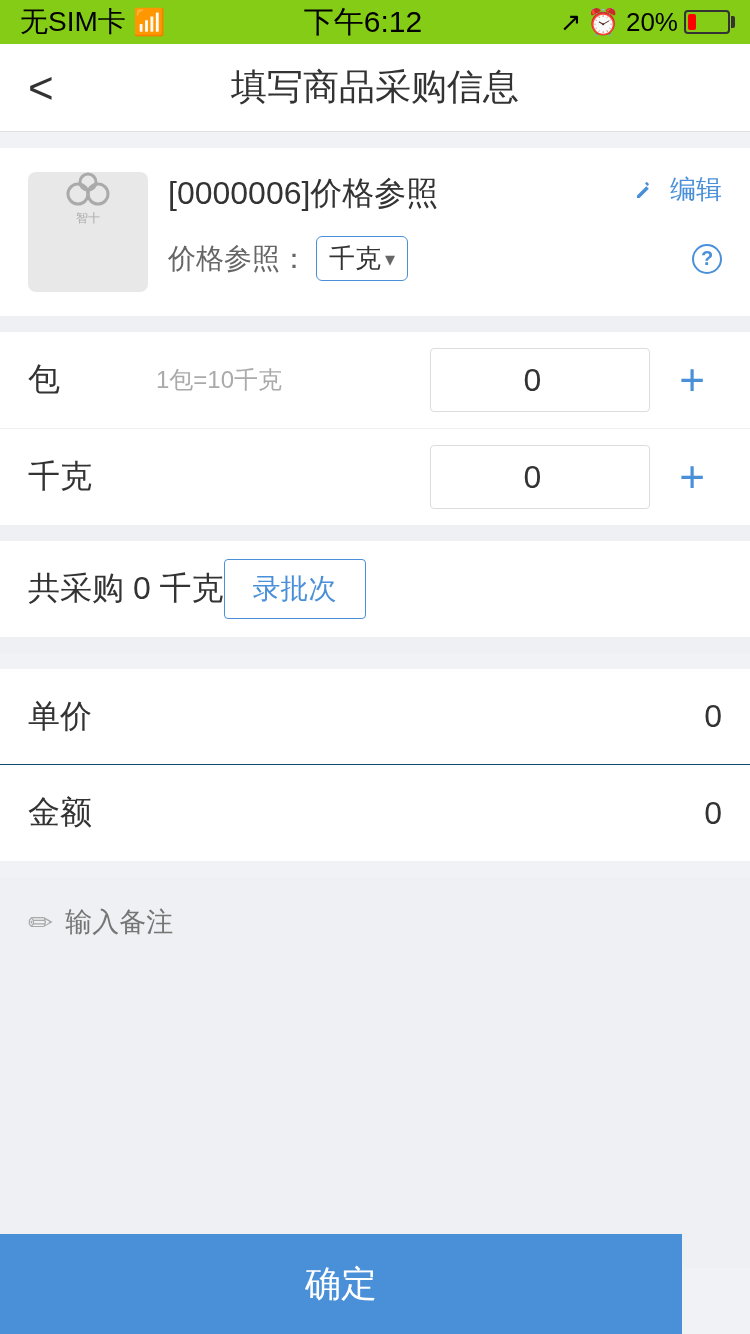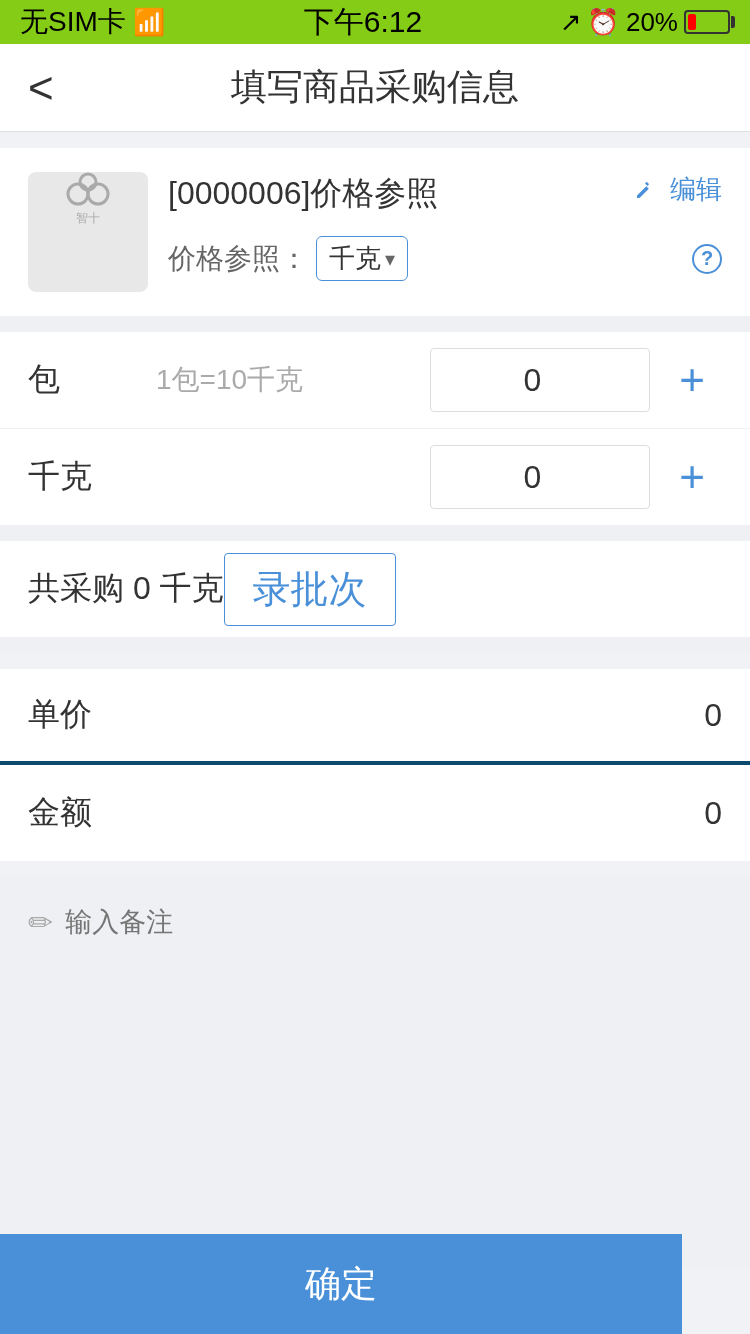--- a/index.html
+++ b/index.html
@@ -195,21 +195,21 @@
     }
     .form-row:last-child {
       border-bottom: none;
     }
     .form-label {
       font-size: 32px;
       color: #333;
       min-width: 120px;
     }
     .form-label-sub {
-      font-size: 28px;
+      font-size: 24px;
       color: #aaa;
       margin-left: 8px;
     }
     .form-input-area {
       flex: 1;
       display: flex;
       align-items: center;
       justify-content: flex-end;
       gap: 12px;
     }
@@ -252,38 +252,38 @@
       border-bottom: none;
     }
     .summary-text {
       font-size: 32px;
       color: #333;
     }
     .batch-btn {
       border: 1px solid #4a90d9;
       border-radius: 4px;
       padding: 10px 28px;
-      font-size: 38px;
+      font-size: 28px;
       color: #4a90d9;
       background: #fff;
       cursor: pointer;
     }
 
     
     .price-section {
       background: #fff;
       margin-top: 16px;
     }
     .price-row {
       display: flex;
       align-items: center;
       justify-content: space-between;
       padding: 0 28px;
       height: 96px;
-      border-bottom: 4px solid #0c4a6e;
+      border-bottom: 1px solid #0c4a6e;
     }
     .price-row:last-child {
       border-bottom: none;
     }
     .price-row-label {
       font-size: 32px;
       color: #333;
     }
     .price-row-value {
       font-size: 32px;

